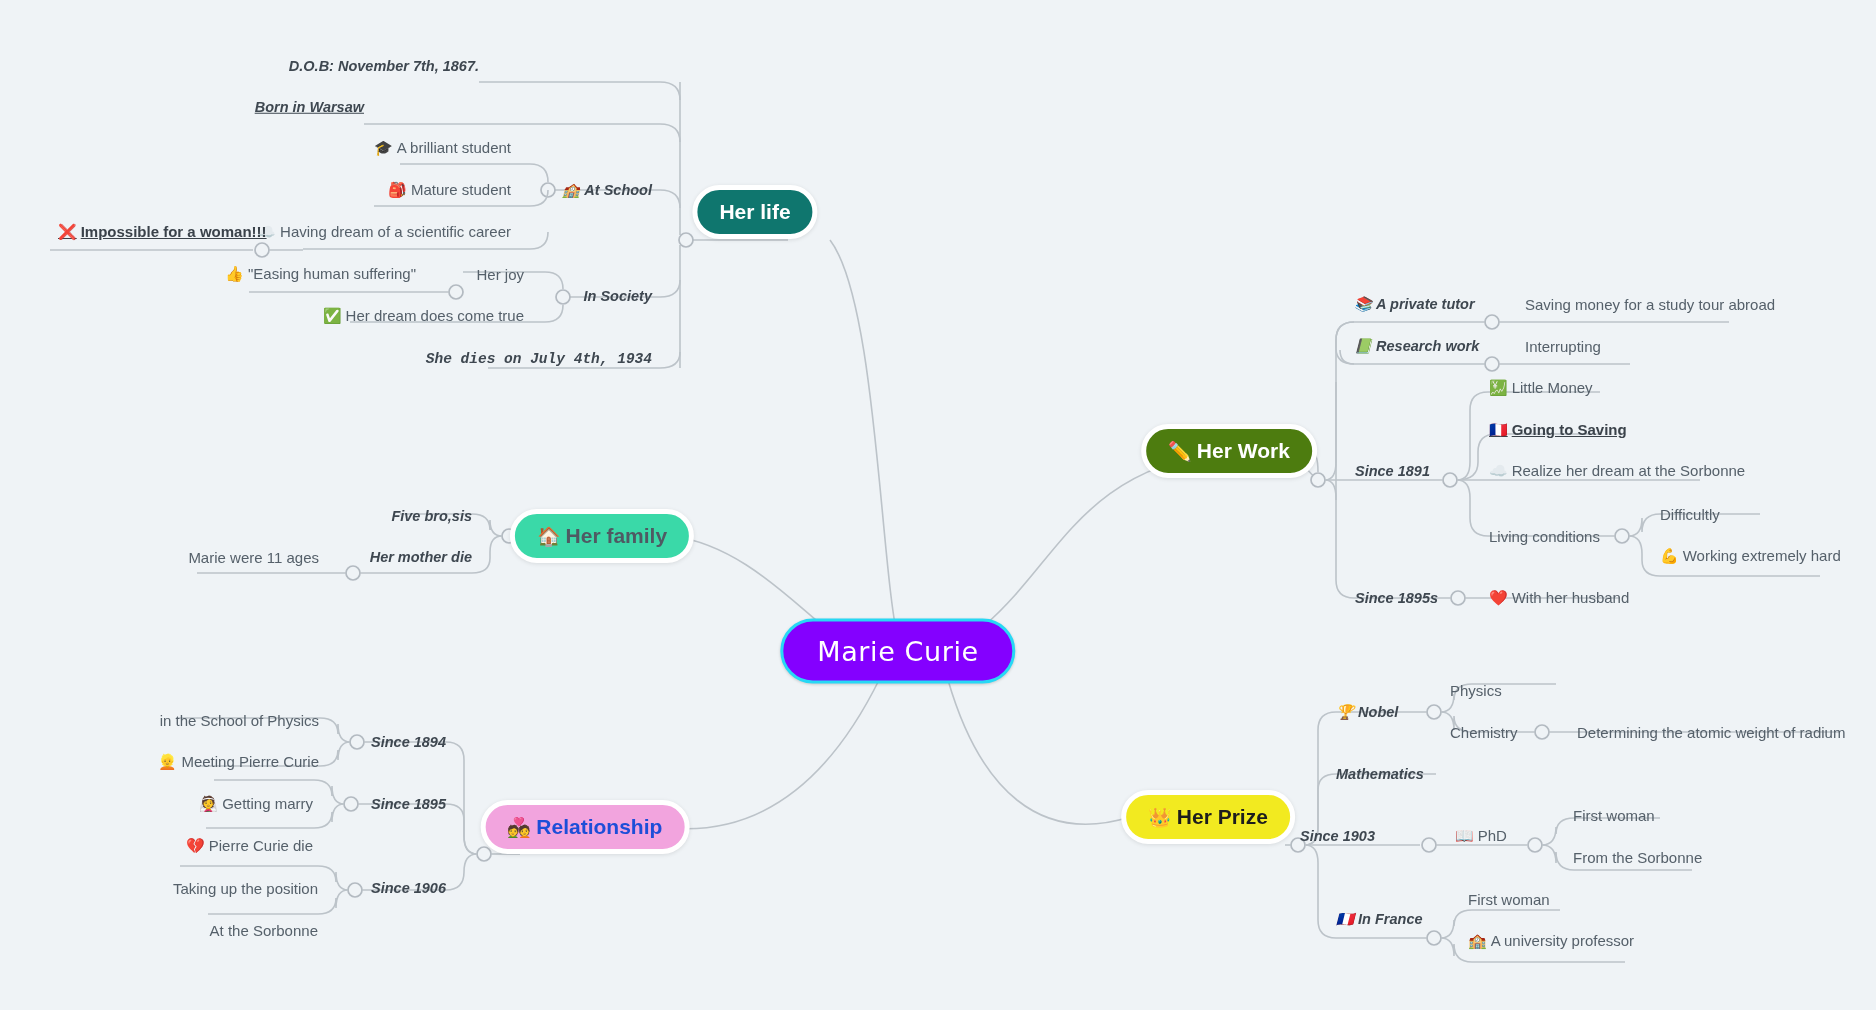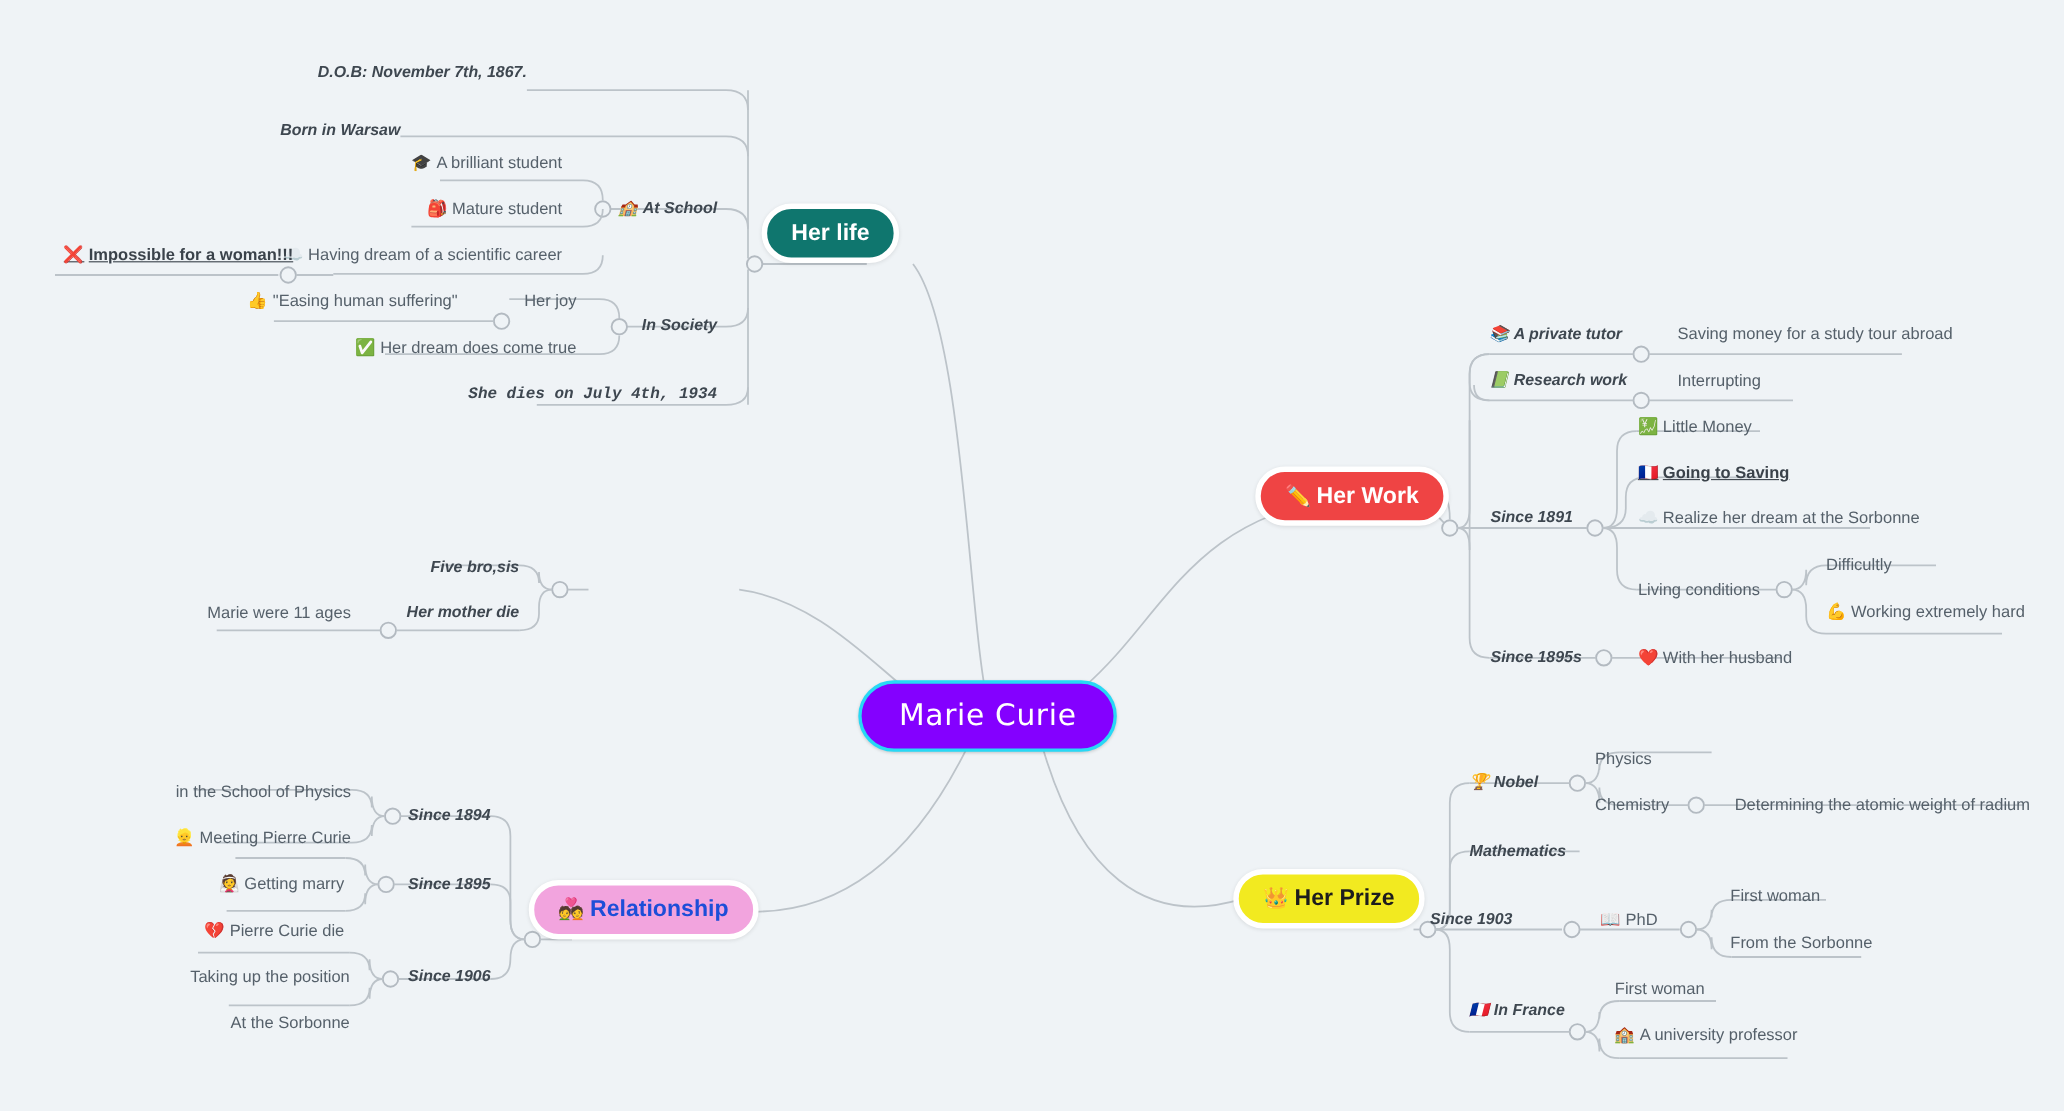--- a/index.html
+++ b/index.html
@@ -37,21 +37,21 @@
     transform:translate(-50%,-50%);
     border-radius:28px;
     padding:10px 22px;
     font-size:21px;
     font-weight:bold;
     border:5px solid #ffffff;
     box-shadow:0 1px 4px rgba(0,0,0,.10);
   }
   .main .emo{font-size:19px;margin-right:5px;font-family:"DejaVu Sans",sans-serif;}
   .m-life{background:#0f766e;color:#ffffff;}
-  .m-work{background:#ef4444;color:#ffffff;text-align:center;}
+  .m-work{background:#4d7c0f;color:#ffffff;text-align:center;}
   .m-family{background:#3ad9a8;color:#4f5a63;}
   .m-prize{background:#f2ea20;color:#1d1d1d;}
   .m-rel{background:#f2a4de;color:#1d4ed8;}
 
   
   .lbl{
     position:absolute;
     white-space:nowrap;
     color:#55606a;
     font-size:15px;
@@ -227,32 +227,35 @@
   </div>
 
   <div class="node main m-life" style="left:755px;top:212px;">
     <span>Her life</span>
   </div>
 
   <div class="node main m-work" style="left:1229px;top:451px;">
     <span class="emo">✏️</span><span>Her Work</span>
   </div>
 
+  <div class="node main m-family" style="left:602px;top:536px;">
+    <span class="emo">🏠</span><span>Her family</span>
+  </div>
 
   <div class="node main m-prize" style="left:1208px;top:817px;">
     <span class="emo">👑</span><span>Her Prize</span>
   </div>
 
   <div class="node main m-rel" style="left:585px;top:827px;">
     <span class="emo">💑</span><span>Relationship</span>
   </div>
 
   <div class="lbl sub anchor-r" style="left:479px;top:66px;">D.O.B: November 7th, 1867.</div>
 
-  <div class="lbl sub anchor-r" style="left:364px;top:119px;">Born in Warsaw</div>
+  <div class="lbl sub anchor-r" style="left:364px;top:107px;text-decoration:underline;">Born in Warsaw</div>
 
   <div class="lbl sub anchor-r" style="left:652px;top:190px;">
     <span class="emo">🏫</span><span>At School</span>
   </div>
 
   <div class="lbl leaf anchor-r" style="left:511px;top:148px;">
     <span class="emo">🎓</span><span>A brilliant student</span>
   </div>
 
   <div class="lbl leaf anchor-r" style="left:511px;top:190px;">

